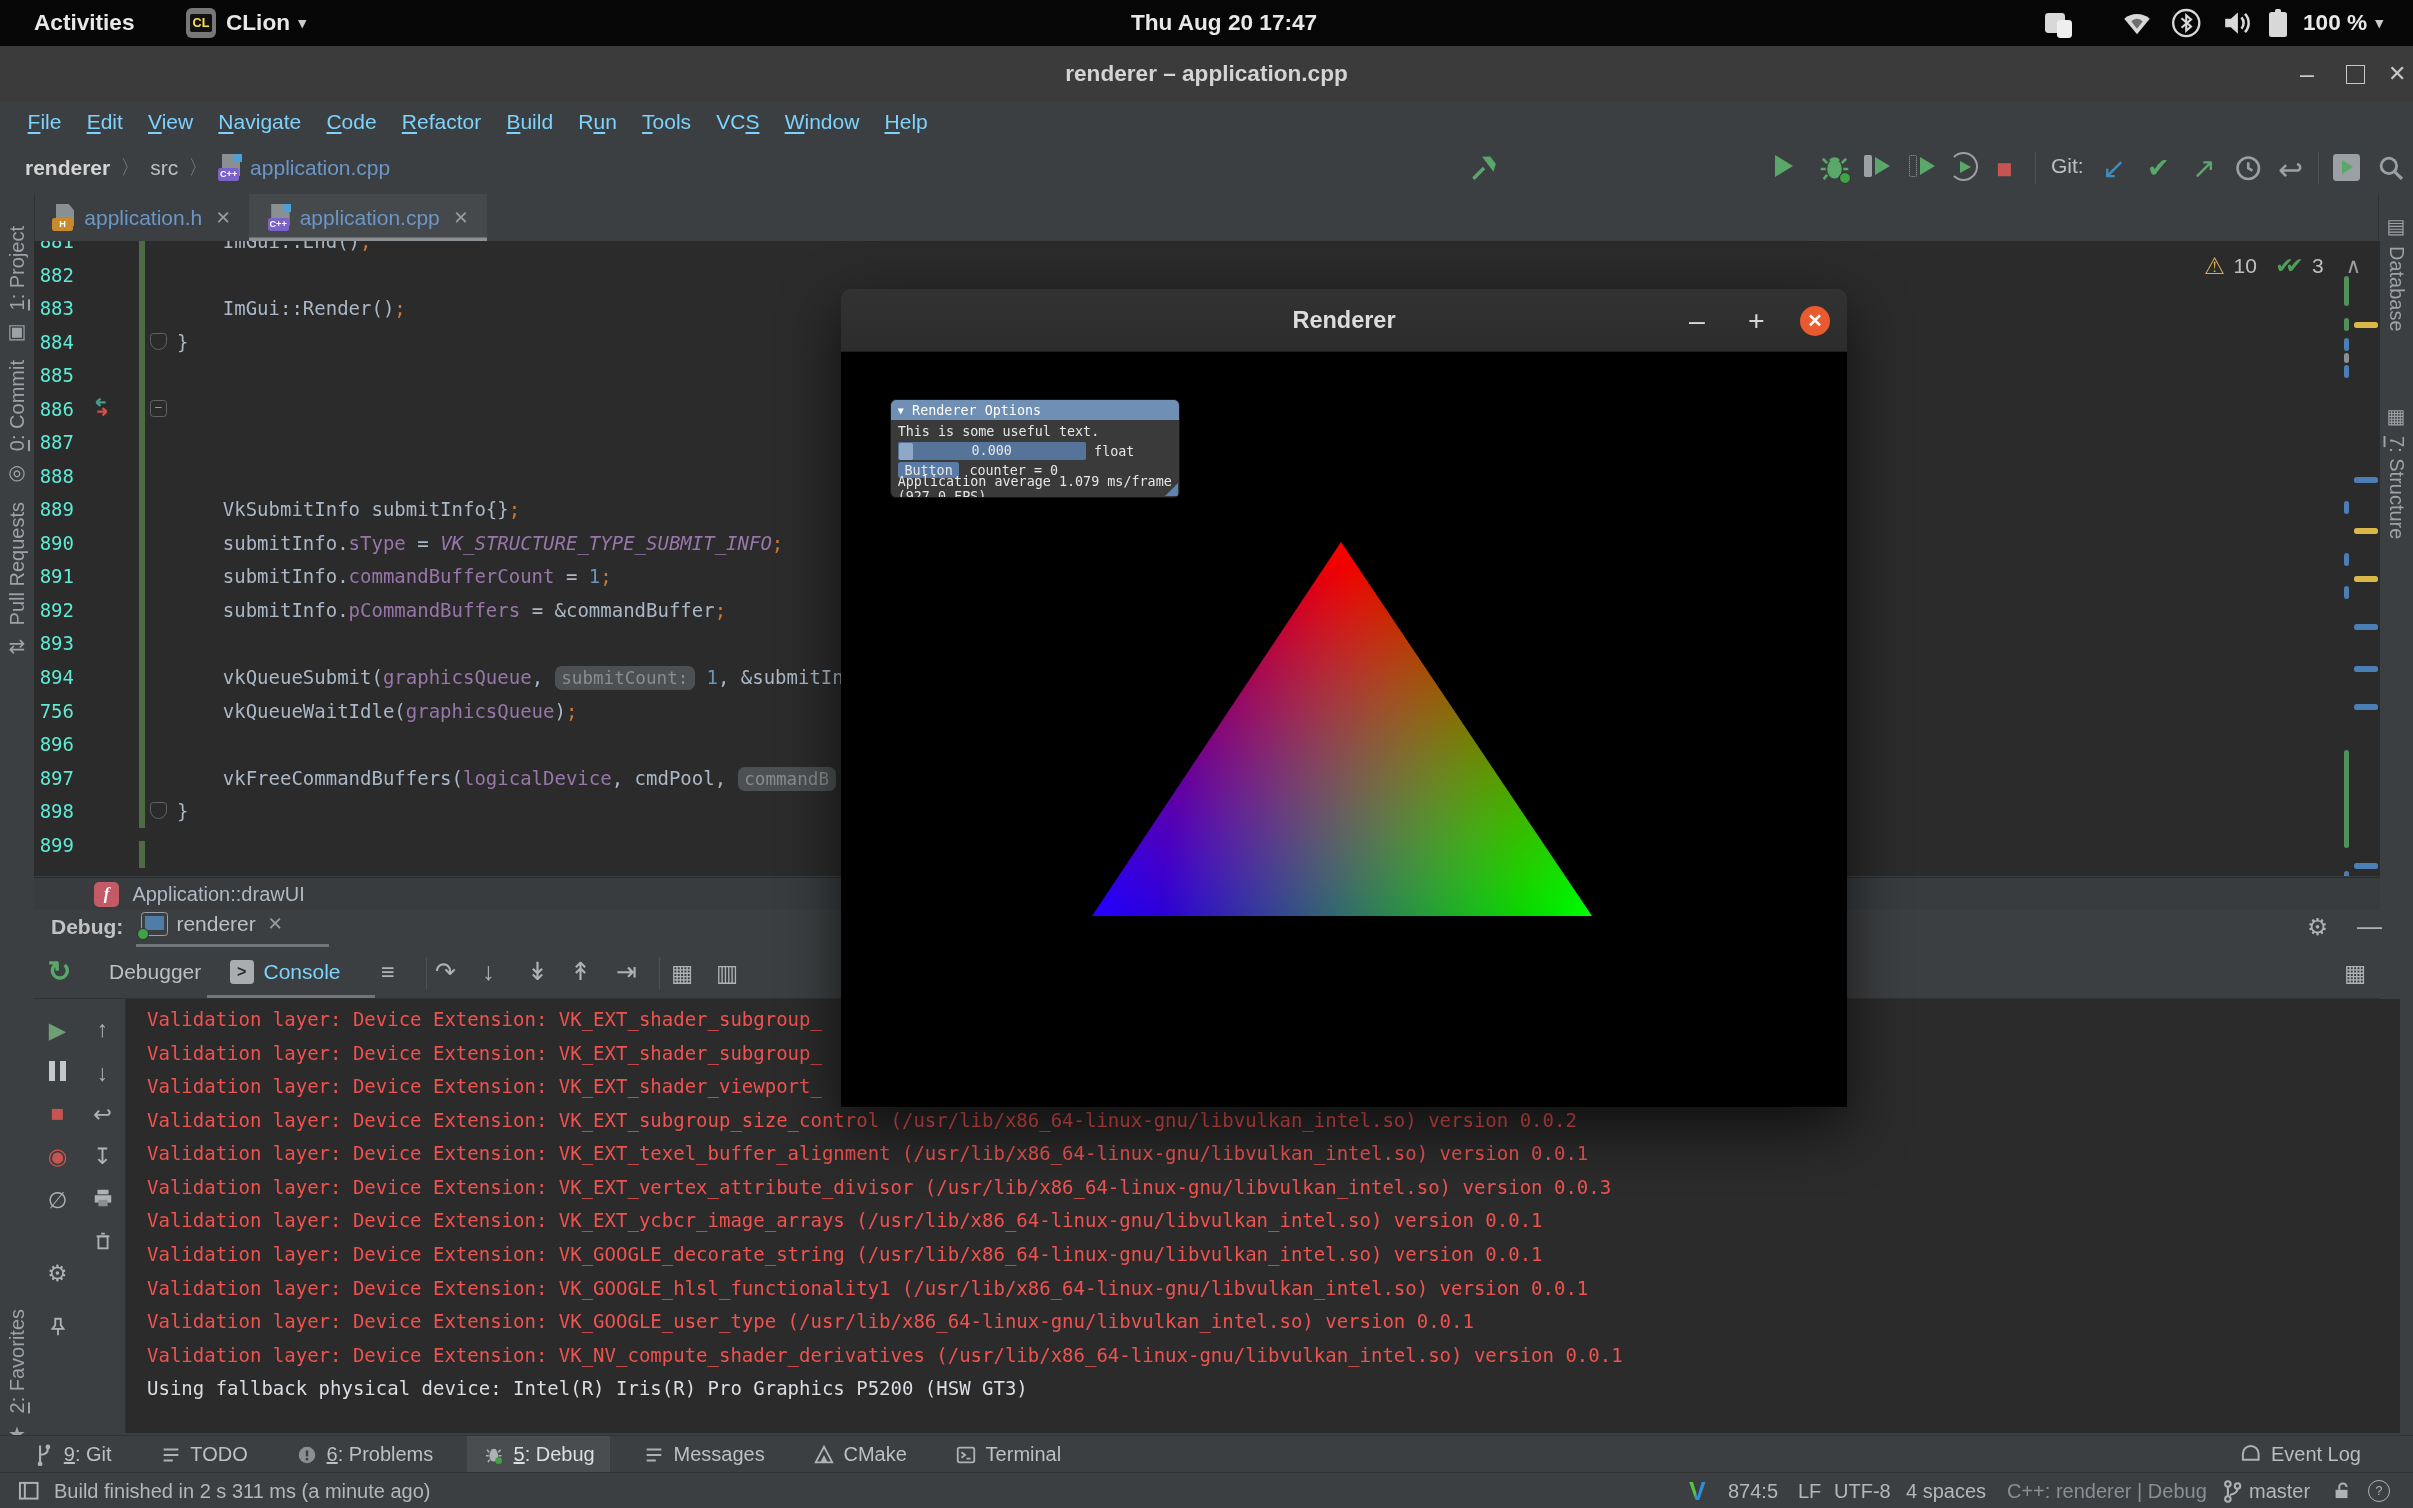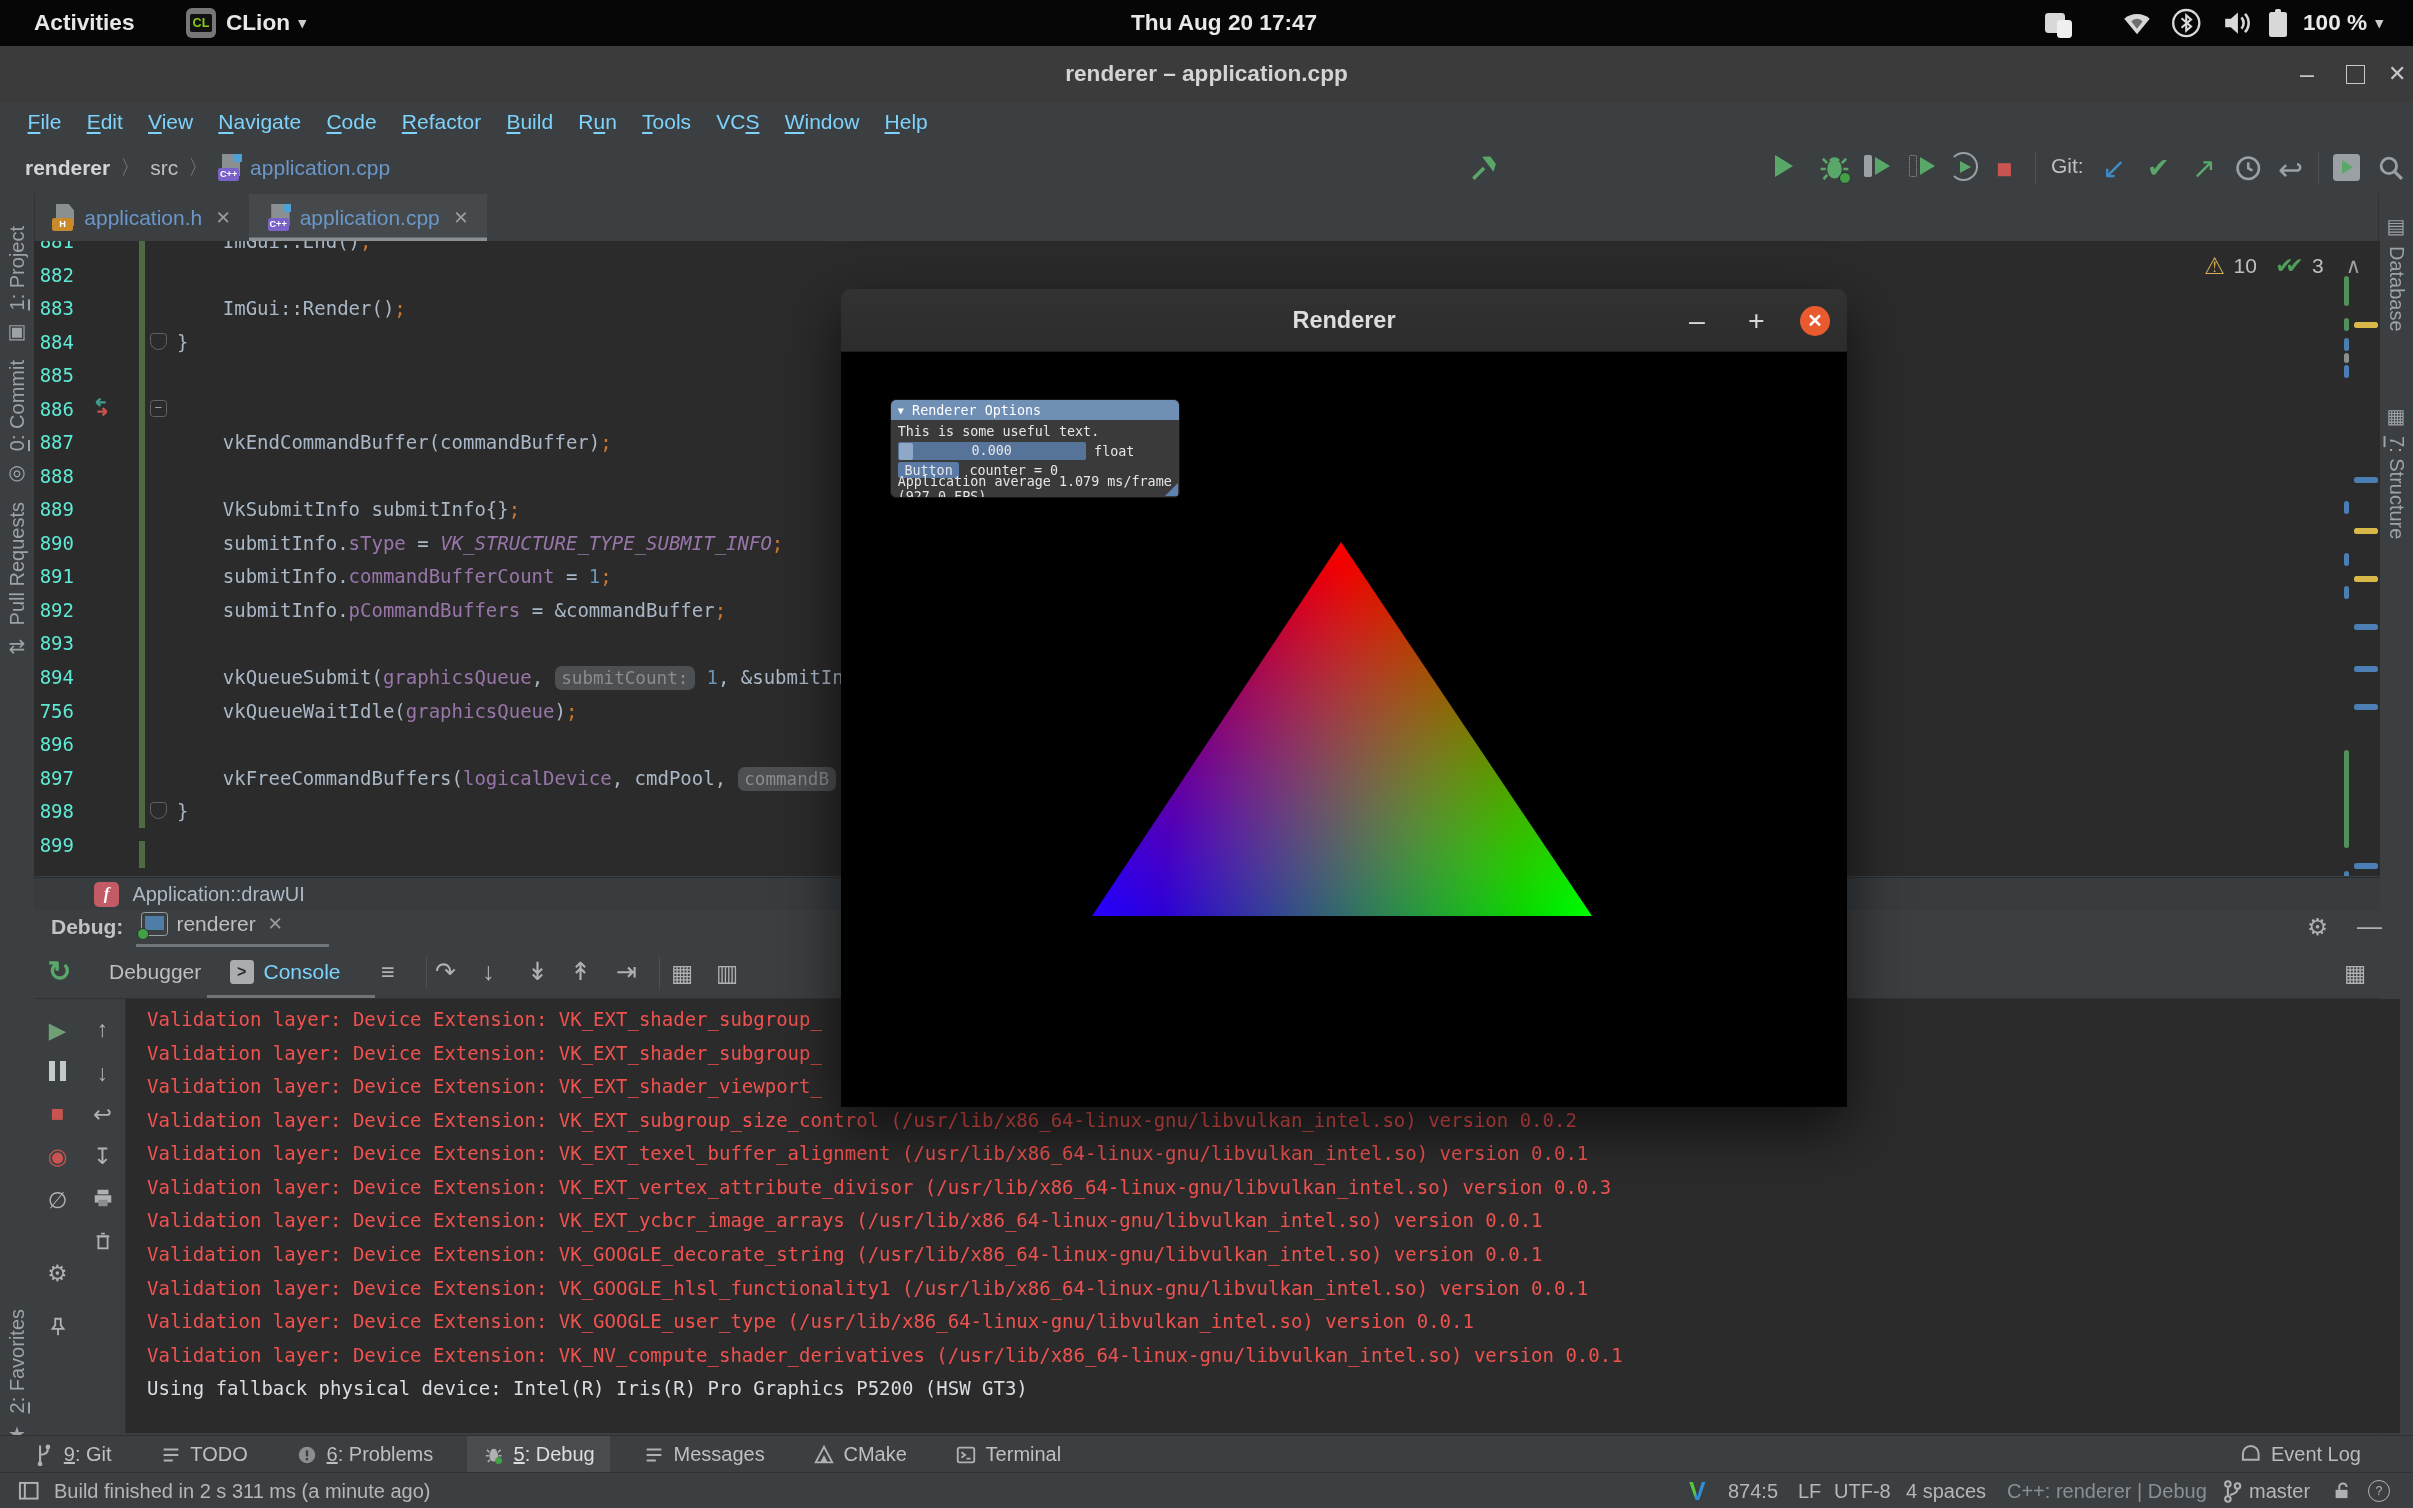--- a/index.html
+++ b/index.html
@@ -4,21 +4,21 @@
 <style>
   html,body{margin:0;padding:0;background:#000;}
   #screen{position:relative;width:2413px;height:1508px;overflow:hidden;
           font-family:"Liberation Sans",sans-serif;background:#3c3f41;color:#bbbbbb;}
   .abs{position:absolute;}
 
   
   #gnome-bar{position:absolute;left:0;top:0;width:2413px;height:46px;background:#060606;color:#e8e8e8;}
   #gnome-bar .gitem{position:absolute;top:0;height:46px;display:flex;align-items:center;font-size:22.6px;font-weight:600;}
   .clion-badge{width:30px;height:30px;background:#777;border-radius:5.9px;display:flex;align-items:center;justify-content:center;margin-right:10px;}
-  .clion-badge span{background:#111;color:#84cc16;font-size:12.6px;font-weight:bold;padding:1.7px 2.5px;border-radius:1.7px;}
+  .clion-badge span{background:#111;color:#fde047;font-size:12.6px;font-weight:bold;padding:1.7px 2.5px;border-radius:1.7px;}
   .caret{font-size:15px;margin-left:8.4px;color:#ccc;}
   .batt{width:22px;height:32px;border:0;position:relative;margin-right:8.4px;}
   .batt .body{position:absolute;left:1.7px;top:5px;width:18.4px;height:25px;background:#d8d8d8;border-radius:2.5px;}
   .batt .nub{position:absolute;left:7.5px;top:1.7px;width:6.7px;height:4.2px;background:#d8d8d8;border-radius:1.7px;}
   .cast{position:relative;width:34px;height:30px;}
   .cast i{position:absolute;border-radius:3.4px;background:#d8d8d8;}
 
   
   #title-bar{position:absolute;left:0;top:46px;width:2413px;height:56px;background:#3b3b3b;border-bottom:0.8px solid #2c2c2c;}
   #window-title{position:absolute;left:0;right:0;top:0;height:56px;display:flex;align-items:center;justify-content:center;
@@ -367,21 +367,20 @@
           <div style="position: absolute; left: 55px; top: 3.4px;">
             <svg width="25" height="25" viewBox="0 0 24 24">
               <path d="M16 7 H7 M7 7 L11 3.5 M7 7 L11 10.5" stroke="#3e9e8f" stroke-width="2.2" fill="none"></path>
               <path d="M8 16 H17 M17 16 L13 12.5 M17 16 L13 19.5" stroke="#c75450" stroke-width="2.2" fill="none"></path>
             </svg>
           </div>
           <div class="fold">−</div>
         </div>
         <div class="code-row" style="top: 184px;">
           <div class="ln">887</div>
-          <div class="code"><span class="seg-d">    vkEndCommandBuffer(commandBuffer)</span><span class="seg-k">;</span></div>
         </div>
         <div class="code-row" style="top: 218px;">
           <div class="ln">888</div>
           <div class="code"></div>
         </div>
         <div class="code-row" style="top: 251px;">
           <div class="ln">889</div>
           <div class="code"><span class="seg-d">    VkSubmitInfo submitInfo{}</span><span class="seg-k">;</span></div>
         </div>
         <div class="code-row" style="top: 285px;">

